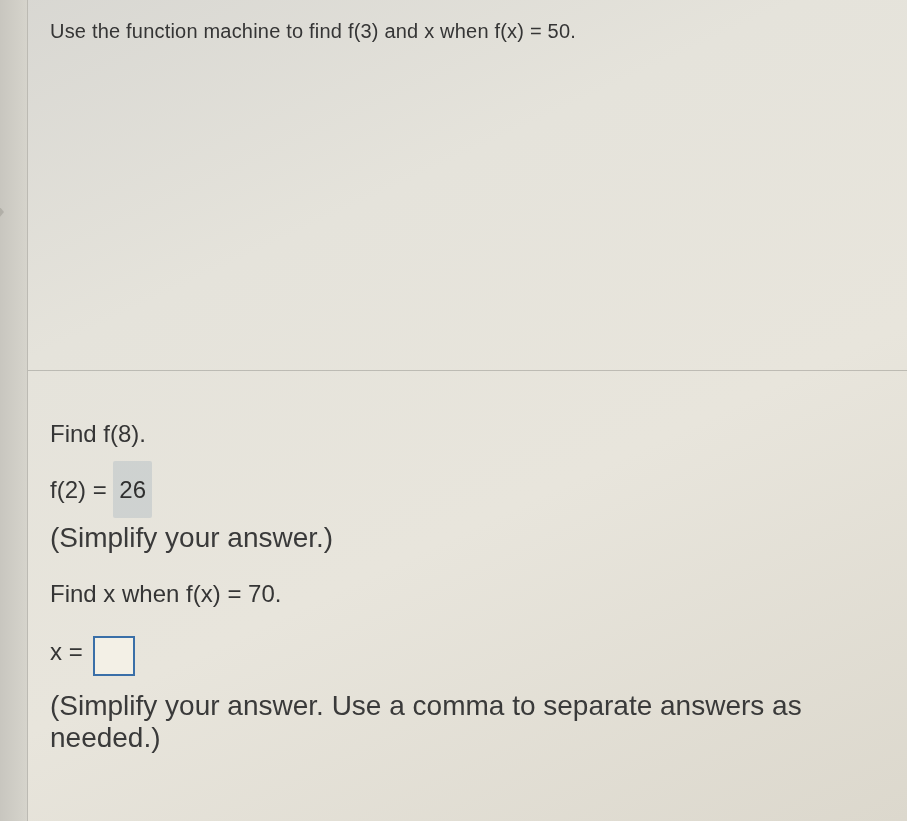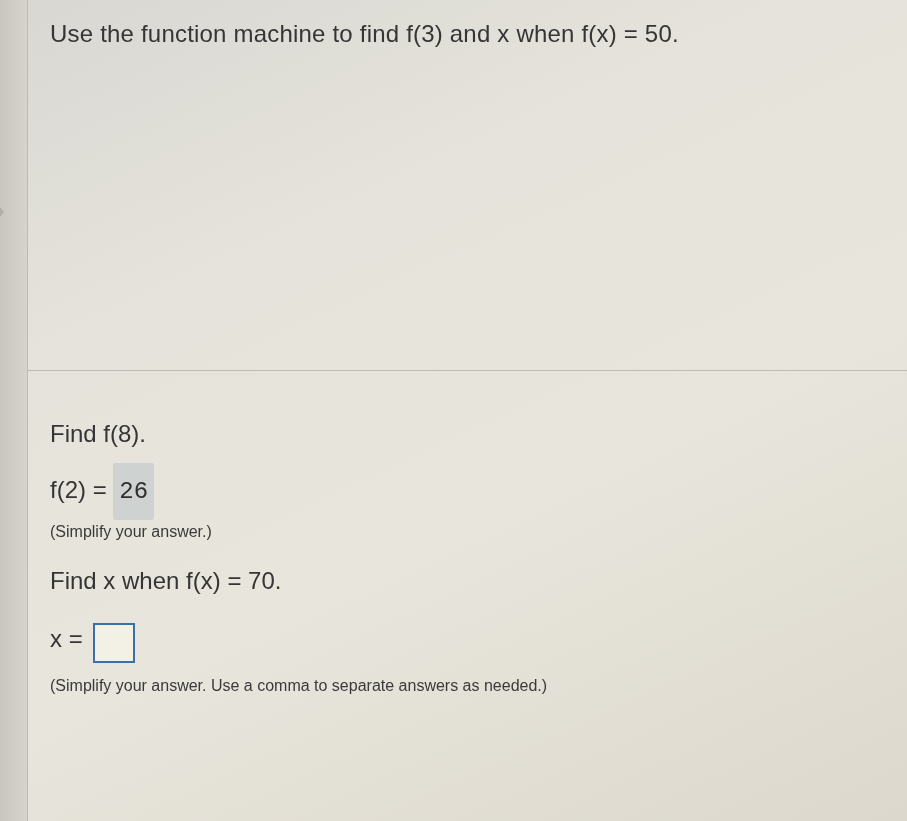--- a/index.html
+++ b/index.html
@@ -48,21 +48,21 @@
     right: 10px;
     top: 20px;
   }
   .line {
     font-size: 24px;
     color: #353535;
     margin-bottom: 12px;
   }
   .instruction {
     margin-bottom: 22px;
-    font-size: 24px;
+    font-size: 20px;
     letter-spacing: 0.2px;
   }
   .formula {
     margin-left: 40px;
     margin-top: 30px;
     font-size: 26px;
     font-family: Arial, sans-serif;
   }
   .formula .math { white-space: nowrap; }
   sup { font-size: 0.7em; vertical-align: super; line-height: 0; }
@@ -79,34 +79,33 @@
     left: 50px;
     right: 20px;
     top: 420px;
   }
   .lower .line { margin-bottom: 18px; }
   .answered-val {
     background: rgba(100,130,160,0.18);
     padding: 15px 6px;
     border-radius: 2px;
     color: #2f2f2f;
-    font-family: Liberation Mono, monospace;
   }
   .input-box {
     display: inline-block;
     vertical-align: middle;
     width: 42px;
     height: 40px;
     border: 2px solid #3a6fa8;
     background: #f3f0e6;
     margin-left: 4px;
     margin-bottom: -4px;
   }
   .hint {
-    font-size: 16px;
+    font-size: 28px;
     color: #3a3a3a;
     margin-top: 4px;
   }
   .gap-sm { height: 10px; }
   .gap-md { height: 26px; }
 </style>
 </head>
 <body>
 
 <div class="page">

